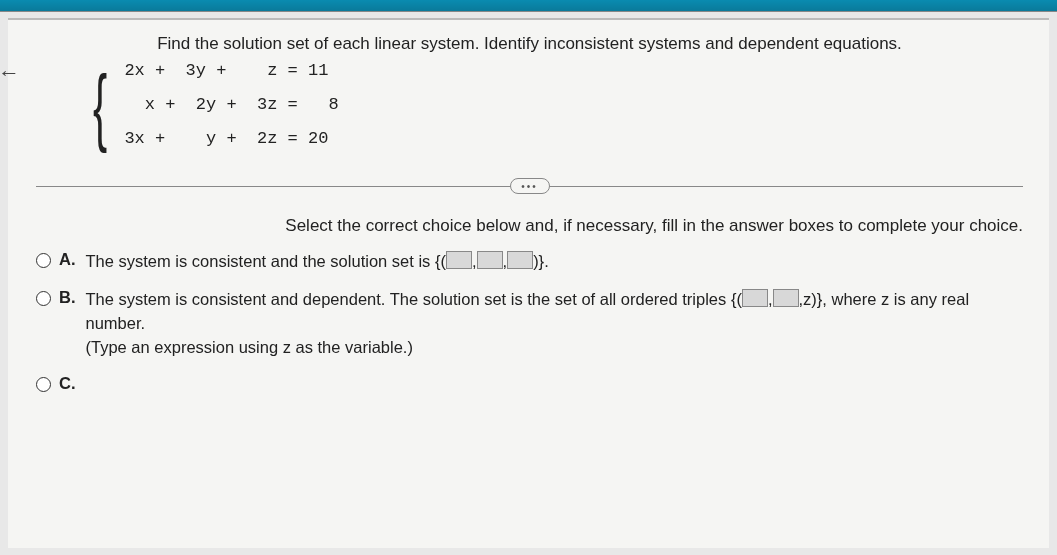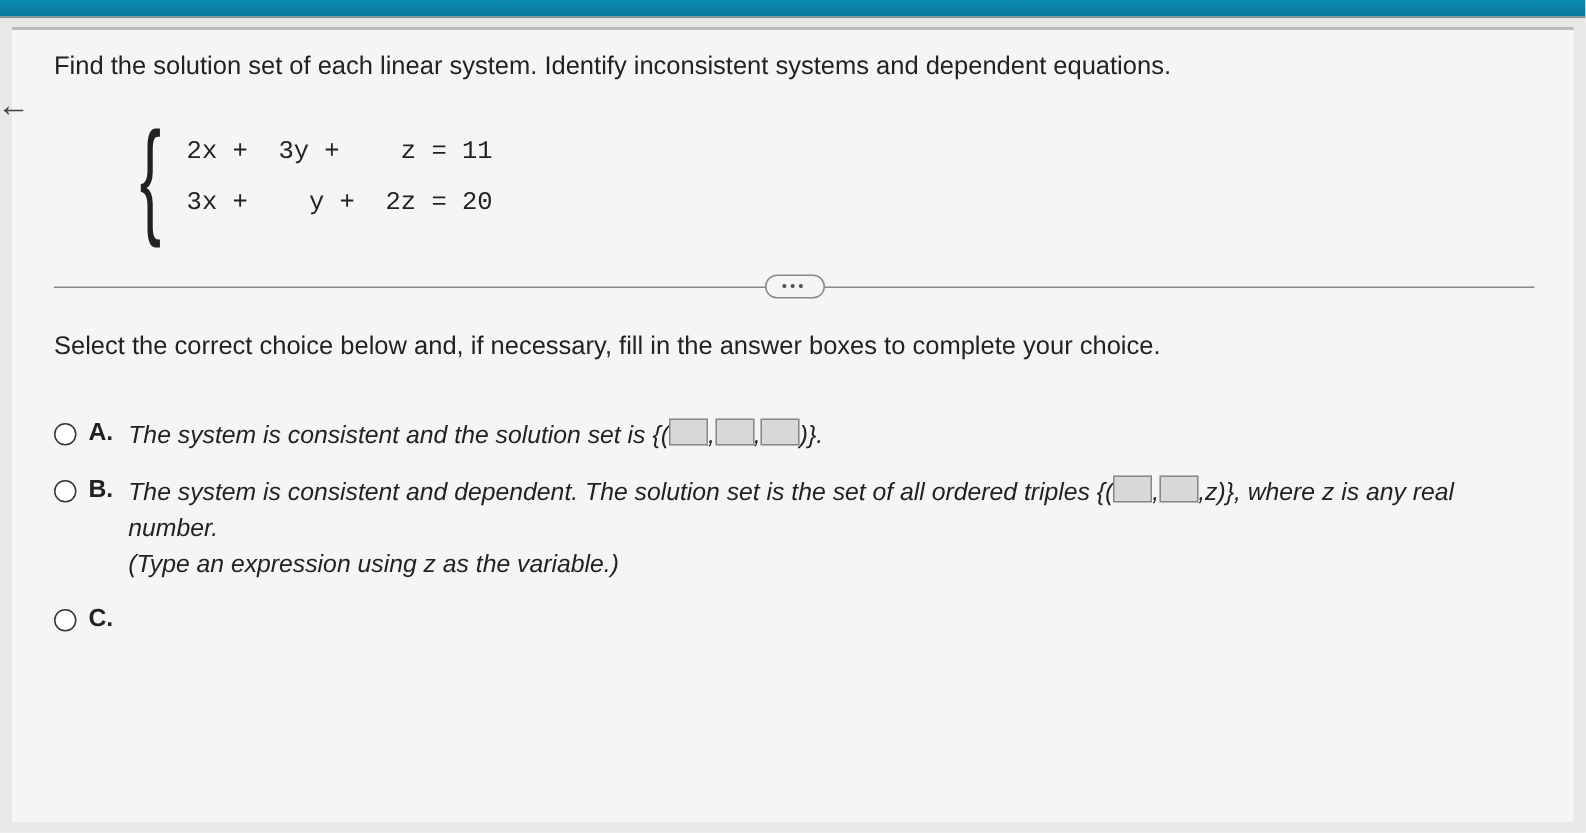--- a/index.html
+++ b/index.html
@@ -38,22 +38,22 @@
       font-size: 22px;
       line-height: 20px;
     }
     .main {
       padding-left: 28px;
       padding-right: 16px;
       color: #222;
     }
     .question {
       font-size: 17px;
-      margin-bottom: 22px;
       padding-top: 4px;
+      text-align: center;
     }
     .system-wrap {
       margin-left: 50px;
       display: flex;
       align-items: center;
       margin-bottom: 20px;
     }
     .brace {
       font-size: 85px;
       line-height: 85px;
@@ -96,21 +96,22 @@
       display: flex;
       align-items: center;
       justify-content: center;
       font-size: 10px;
       letter-spacing: 2px;
       color: #555;
       cursor: pointer;
     }
     .instruction {
       font-size: 17px;
-      margin-bottom: 38px;
+      margin-bottom: 14px;
+      text-align: right;
     }
     .choice {
       display: flex;
       align-items: flex-start;
       margin-bottom: 14px;
       font-size: 16.5px;
     }
     .radio {
       width: 15px;
       height: 15px;
@@ -121,21 +122,20 @@
       margin-right: 8px;
       background: #fff;
     }
     .choice-letter {
       font-weight: bold;
       margin-right: 10px;
       flex-shrink: 0;
     }
     .choice-body {
       line-height: 1.45;
-      font-style: italic;
     }
     .input-box {
       display: inline-block;
       width: 26px;
       height: 18px;
       background: #d8d8d8;
       border: 1px solid #888;
       vertical-align: -2px;
     }
     .benign {
@@ -152,20 +152,21 @@
   <div class="close-icon">←</div>
 
   <div class="main">
 
     <div class="question">Find the solution set of each linear system. Identify inconsistent systems and dependent equations.</div>
 
     <div class="system-wrap">
       <div class="brace">{</div>
       <div class="equations">
         <div>2x +  3y +    z = 11</div>
+        <div>  x +  2y +  3z =   8</div>
         <div>3x +    y +  2z = 20</div>
       </div>
     </div>
 
     <div class="divider-wrap">
       <hr class="divider-line">
       <div class="divider-pill">
         <span>•••</span>
       </div>
     </div>

